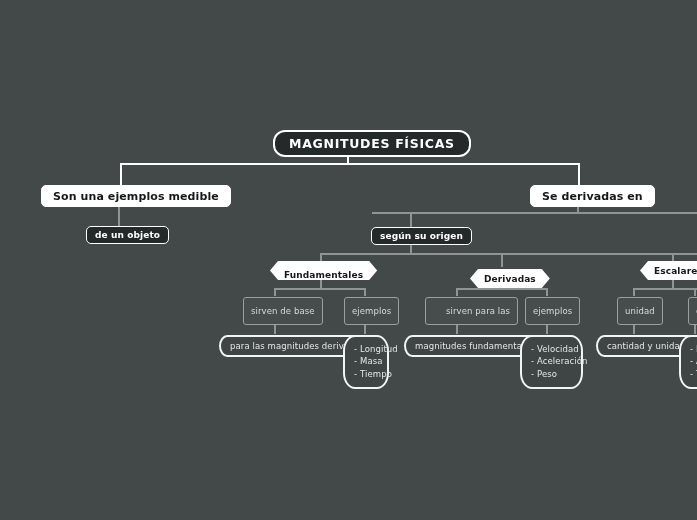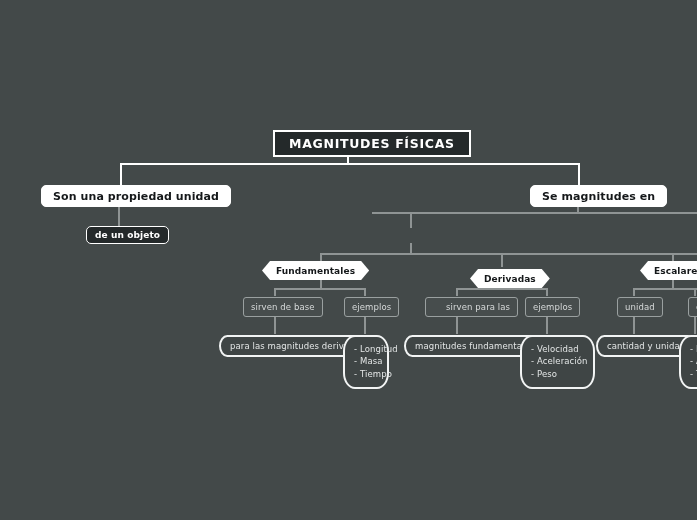--- a/index.html
+++ b/index.html
@@ -31,21 +31,21 @@
     align-items: center;
     justify-content: center;
     white-space: nowrap;
     letter-spacing: .1px;
   }
 
   
   .n-root {
     background: #24292a;
     border: 2px solid #ffffff;
-    border-radius: 0;
+    border-radius: 12px;
     color: #ffffff;
     font-size: 12.5px;
     font-weight: bold;
     letter-spacing: .7px;
     padding: 0 14px;
     height: 27px;
   }
 
   
   .n-white {
@@ -82,21 +82,21 @@
     clip-path: polygon(8px 0, calc(100% - 8px) 0, 100% 50%, calc(100% - 8px) 100%, 8px 100%, 0 50%);
   }
 
   
   .n-muted {
     background: #474d4d;
     border: 1px solid #9aa0a0;
     border-radius: 3px;
     color: #d7dada;
     font-size: 8.5px;
-    height: 20px;
+    height: 28px;
     padding: 0 7px;
   }
 
   
   .n-leaf {
     background: #3f4545;
     border: 2px solid #f2f4f4;
     border-radius: 12px / 16px;
     color: #e3e6e6;
     font-size: 8.5px;
@@ -160,31 +160,34 @@
   <div class="conn grey" style="left:633px; top:288px; width:1.5px; height:8px;"></div>
   <div class="conn grey" style="left:694px; top:288px; width:1.5px; height:8px;"></div>
   <div class="conn grey" style="left:633px; top:313px; width:1.5px; height:21px;"></div>
   <div class="conn grey" style="left:694px; top:313px; width:1.5px; height:21px;"></div>
 
   <div class="node n-root" style="left:273px; top:130px;">
     <span>MAGNITUDES FÍSICAS</span>
   </div>
 
   <div class="node n-white" style="left:41px; top:185px;">
-    <span>Son una propiedad unidad</span>
+    <span>Son una ejemplos medible</span>
   </div>
   <div class="node n-dark" style="left:86px; top:226px;">
     <span>de un objeto</span>
   </div>
 
   <div class="node n-white" style="left:530px; top:185px;">
-    <span>Se magnitudes en</span>
-  </div>
-
-  <div class="node n-hex" style="left:262px; top:261px;">
+    <span>Se derivadas en</span>
+  </div>
+  <div class="node n-dark" style="left:371px; top:227px;">
+    <span>según su origen</span>
+  </div>
+
+  <div class="node n-hex" style="left:270px; top:261px;align-items:flex-end;">
     <span>Fundamentales</span>
   </div>
   <div class="node n-muted" style="left:243px; top:297px;">
     <span>sirven de base</span>
   </div>
   <div class="node n-muted" style="left:344px; top:297px;">
     <span>ejemplos</span>
   </div>
   <div class="node n-leaf" style="left:219px; top:335px;">
     <span>para las magnitudes derivadas</span>
@@ -200,21 +203,21 @@
   </div>
   <div class="node n-muted" style="left:425px; top:297px;padding-left:20px;">
     <span>sirven para las</span>
   </div>
   <div class="node n-muted" style="left:525px; top:297px;">
     <span>ejemplos</span>
   </div>
   <div class="node n-leaf" style="left:404px; top:335px;">
     <span>magnitudes fundamentales</span>
   </div>
-  <div class="node n-leaf list" style="left:520px; top:335px; width:75px;">
+  <div class="node n-leaf list" style="left:520px; top:335px; width:63px;">
     <span>- Velocidad</span>
     <span>- Aceleración</span>
     <span>- Peso</span>
   </div>
 
   <div class="node n-hex" style="left:640px; top:261px;">
     <span>Escalares</span>
   </div>
   <div class="node n-muted" style="left:617px; top:297px;">
     <span>unidad</span>

